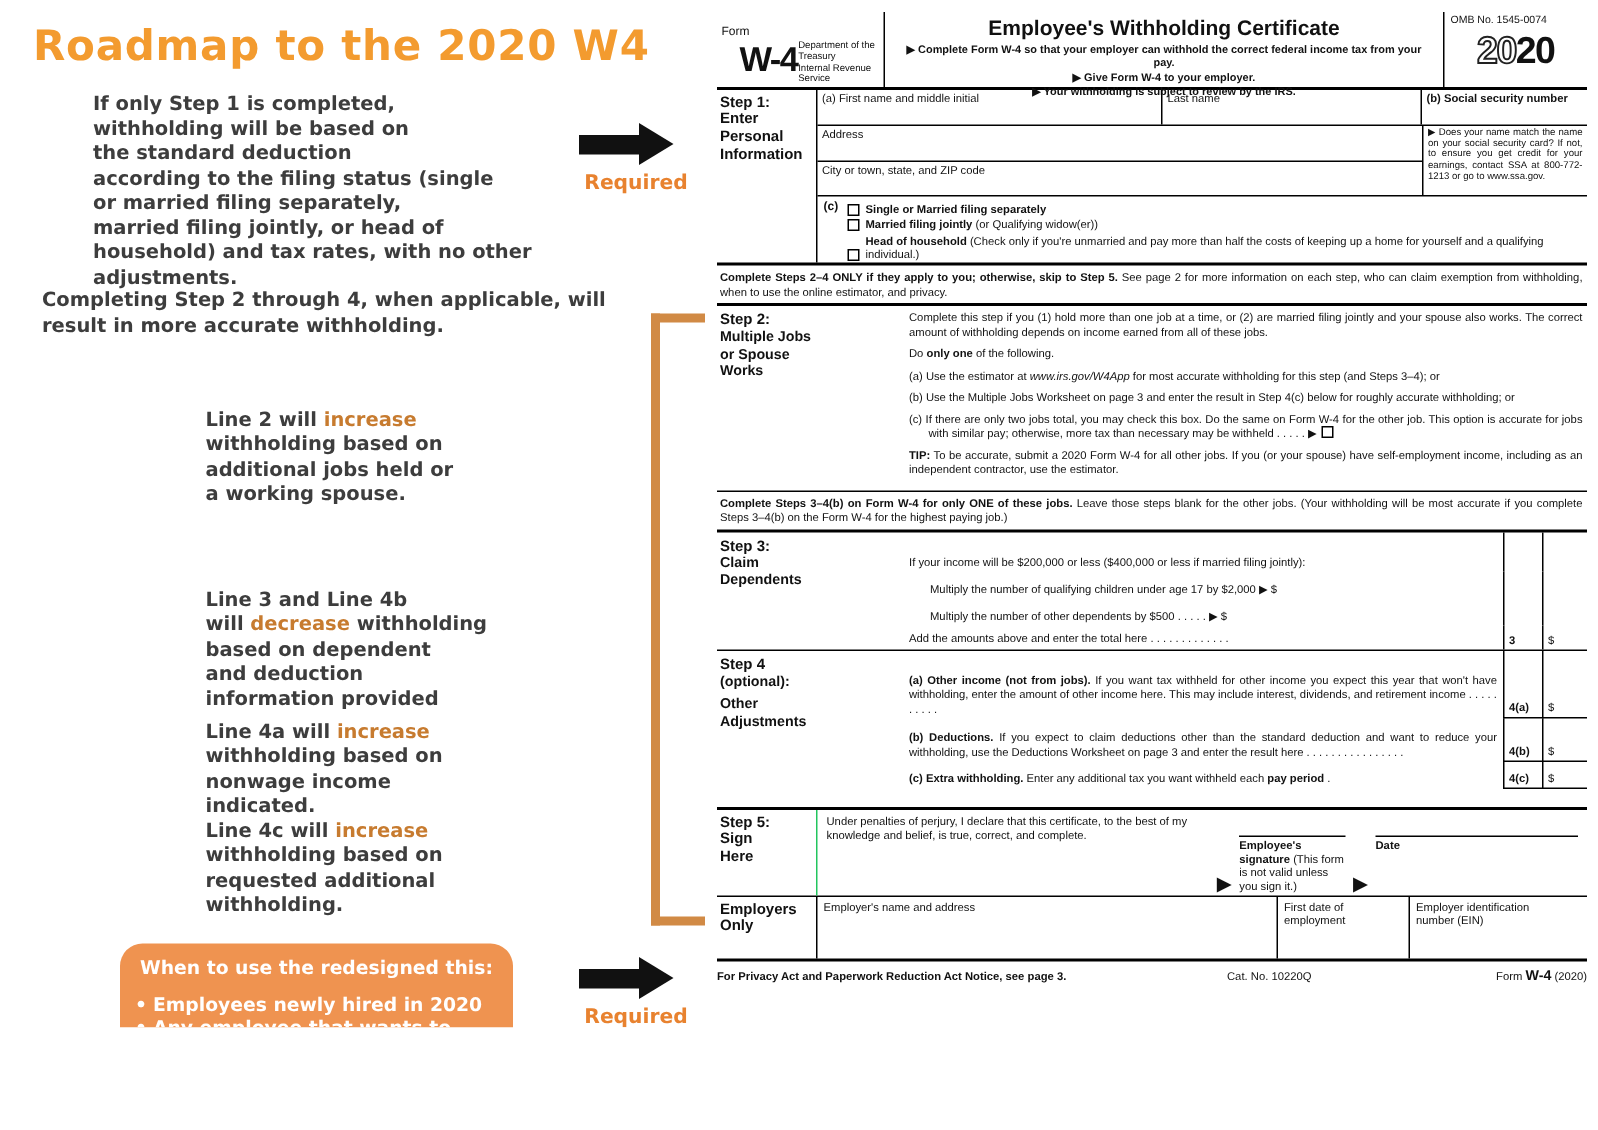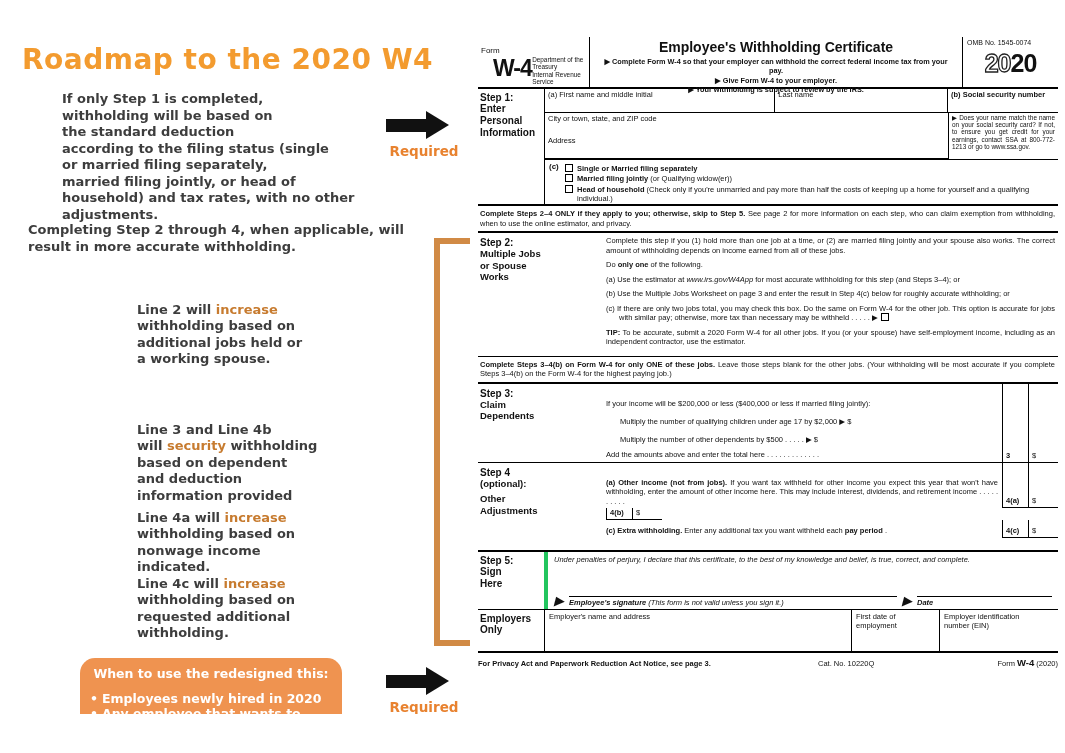--- a/index.html
+++ b/index.html
@@ -1,17 +1,17 @@
 <!DOCTYPE html>
 <html><head>
 <meta charset="utf-8">
 <style>
   html,body{margin:0;padding:0;background:#fff;}
   .canvas{position:relative;width:1065px;height:685px;background:#ffffff;overflow:hidden;
-          font-family:"DejaVu Sans",sans-serif;margin-top:29px;}
+          font-family:"DejaVu Sans",sans-serif;}
   .abs{position:absolute;}
   .preline{white-space:pre-line;}
 
   
   .lp-title{left:22px;top:14px;font-size:28px;font-weight:bold;color:#F39B2F;letter-spacing:.5px;}
   .lp-text{font-size:13px;font-weight:bold;color:#3d3d3d;line-height:16.5px;}
   .hl{color:#C77B2F;}
   .lp-p1{left:62px;top:62px;width:300px;}
   .lp-p2{left:28px;top:193px;width:400px;}
   .lp-line2{left:137px;top:256px;width:200px;}
@@ -72,21 +72,21 @@
   .f-last{flex:1.15;border-right:1px solid #000;}
   .f-ssn{width:110px;font-weight:bold;}
   .s1-rowBC{display:flex;height:47px;border-bottom:1px solid #000;}
   .s1-addr-city{flex:1;display:flex;flex-direction:column;}
   .f-addr{height:24px;border-bottom:1px solid #000;}
   .f-city{height:22px;}
   .ssa-note{width:110px;border-left:1px solid #000;padding:1px 3px;}
   .s1-rowC{display:flex;padding:2px 0 0 4px;}
   .c-tag{width:16px;font-size:8px;font-weight:bold;}
   .cb-col{flex:1;}
-  .cb-line{display:flex;align-items:flex-start;margin:1.5px 0;font-size:7.5px;}
+  .cb-line{display:flex;align-items:flex-end;margin:1.5px 0;font-size:7.5px;}
   .cbox{width:8px;height:8px;border:1px solid #000;margin-right:4px;flex:0 0 8px;background:#fff;}
 
   .note-row{padding:3px 3px 3px 2px;border-bottom:2.5px solid #000;}
 
   .step2{display:flex;border-bottom:1px solid #000;}
   .s2-body{flex:1;padding:3px 3px 4px 0;}
   .s2-body p{margin:0 0 5px 0;}
   .hang{padding-left:13px;text-indent:-13px;margin:0 0 4px 0;}
   .cbox-inline{display:inline-block;width:8px;height:8px;border:1px solid #000;margin-left:3px;vertical-align:-1px;background:#fff;}
 
@@ -98,21 +98,21 @@
   .cell-amt{width:30px;border-left:1px solid #000;display:flex;align-items:flex-end;padding:0 0 2px 3px;font-size:7.5px;}
   .indent{padding-left:14px;}
   .h16{min-height:15px;} .h24{padding-top:7px;} .h22{padding-top:6px;} .h18{padding-top:4px;}
 
   .step4{display:flex;}
   .s4-body{flex:1;display:flex;flex-direction:column;}
   .entry .cell-num,.entry .cell-amt{border-bottom:1px solid #000;}
   .s4-spacer{height:12px;}
 
   .step5{display:flex;border-top:2.5px solid #000;border-bottom:1px solid #000;height:60px;}
-  .s5-body{flex:1;border-left:4px solid #22c55e;padding:3px 6px 2px 6px;display:flex;flex-direction:column;font-style:italic;}
+  .s5-body{flex:1;border-left:1px solid #22c55e;padding:3px 6px 2px 6px;display:flex;flex-direction:row;}
   .sig-row{display:flex;margin-top:auto;gap:5px;}
   .sig-arrow{font-size:13px;line-height:13px;align-self:flex-end;}
   .sig-block{flex:1;}
   .date-block{width:135px;}
   .sig-line{border-bottom:1.5px solid #000;height:12px;}
   .sig-cap{font-size:7.5px;padding-top:1px;}
 
   .employers{display:flex;border-bottom:2.5px solid #000;height:43px;}
   .emp-name{flex:1;border-left:1px solid #000;border-right:1px solid #000;padding:2px 4px;}
   .emp-date{width:88px;border-right:1px solid #000;padding:2px 4px;}
@@ -143,21 +143,21 @@
 result in more accurate withholding.</div>
 
   <div class="abs lp-text lp-line2 preline">
     <span>Line 2 will </span><span class="hl">increase</span><span>
 withholding based on
 additional jobs held or
 a working spouse.</span>
   </div>
   <div class="abs lp-text lp-line3 preline">
     <span>Line 3 and Line 4b
-will </span><span class="hl">security</span><span> withholding
+will </span><span class="hl">decrease</span><span> withholding
 based on dependent
 and deduction
 information provided</span>
   </div>
   <div class="abs lp-text lp-line4a preline">
     <span>Line 4a will </span><span class="hl">increase</span><span>
 withholding based on
 nonwage income
 indicated.</span>
   </div>
@@ -231,22 +231,22 @@
 Information</div>
       </div>
       <div class="s1-body">
         <div class="s1-rowA">
           <div class="fcell fs7 f-first">(a)   First name and middle initial</div>
           <div class="fcell fs7 f-last">Last name</div>
           <div class="fcell fs7 f-ssn">(b)   Social security number</div>
         </div>
         <div class="s1-rowBC">
           <div class="s1-addr-city">
+            <div class="fcell fs7 f-addr">Address</div>
             <div class="fcell fs7 f-city">City or town, state, and ZIP code</div>
-            <div class="fcell fs7 f-addr">Address</div>
           </div>
           <div class="ssa-note fs65 justify">▶ Does your name match the name on your social security card? If not, to ensure you get credit for your earnings, contact SSA at 800-772-1213 or go to www.ssa.gov.</div>
         </div>
         <div class="s1-rowC">
           <div class="c-tag">(c)</div>
           <div class="cb-col">
             <div class="cb-line">
               <span class="cbox"></span>
               <span class="b">Single or Married filing separately</span>
             </div>
@@ -325,20 +325,21 @@
         <div class="s-name-sm preline" style="margin-top:4px">Other
 Adjustments</div>
       </div>
       <div class="s4-body">
         <div class="srow entry">
           <div class="r-text fs7 justify"><span class="b">(a) Other income (not from jobs).</span><span> If you want tax withheld for other income you expect this year that won't have withholding, enter the amount of other income here. This may include interest, dividends, and retirement income   .    .    .    .    .    .    .    .    .    .</span></div>
           <div class="cell-num">4(a)</div>
           <div class="cell-amt">$</div>
         </div>
         <div class="srow entry">
+          <div class="r-text fs7 justify" style="padding-top:8px"><span class="b">(b) Deductions.</span><span> If you expect to claim deductions other than the standard deduction and want to reduce your withholding, use the Deductions Worksheet on page 3 and enter the result here   .    .    .    .    .    .    .    .    .    .    .    .    .    .    .    .</span></div>
           <div class="cell-num">4(b)</div>
           <div class="cell-amt">$</div>
         </div>
         <div class="srow entry">
           <div class="r-text fs7" style="padding-top:6px"><span class="b">(c) Extra withholding.</span><span> Enter any additional tax you want withheld each </span><span class="b">pay period</span><span>    .</span></div>
           <div class="cell-num">4(c)</div>
           <div class="cell-amt">$</div>
         </div>
       </div>
     </div>

